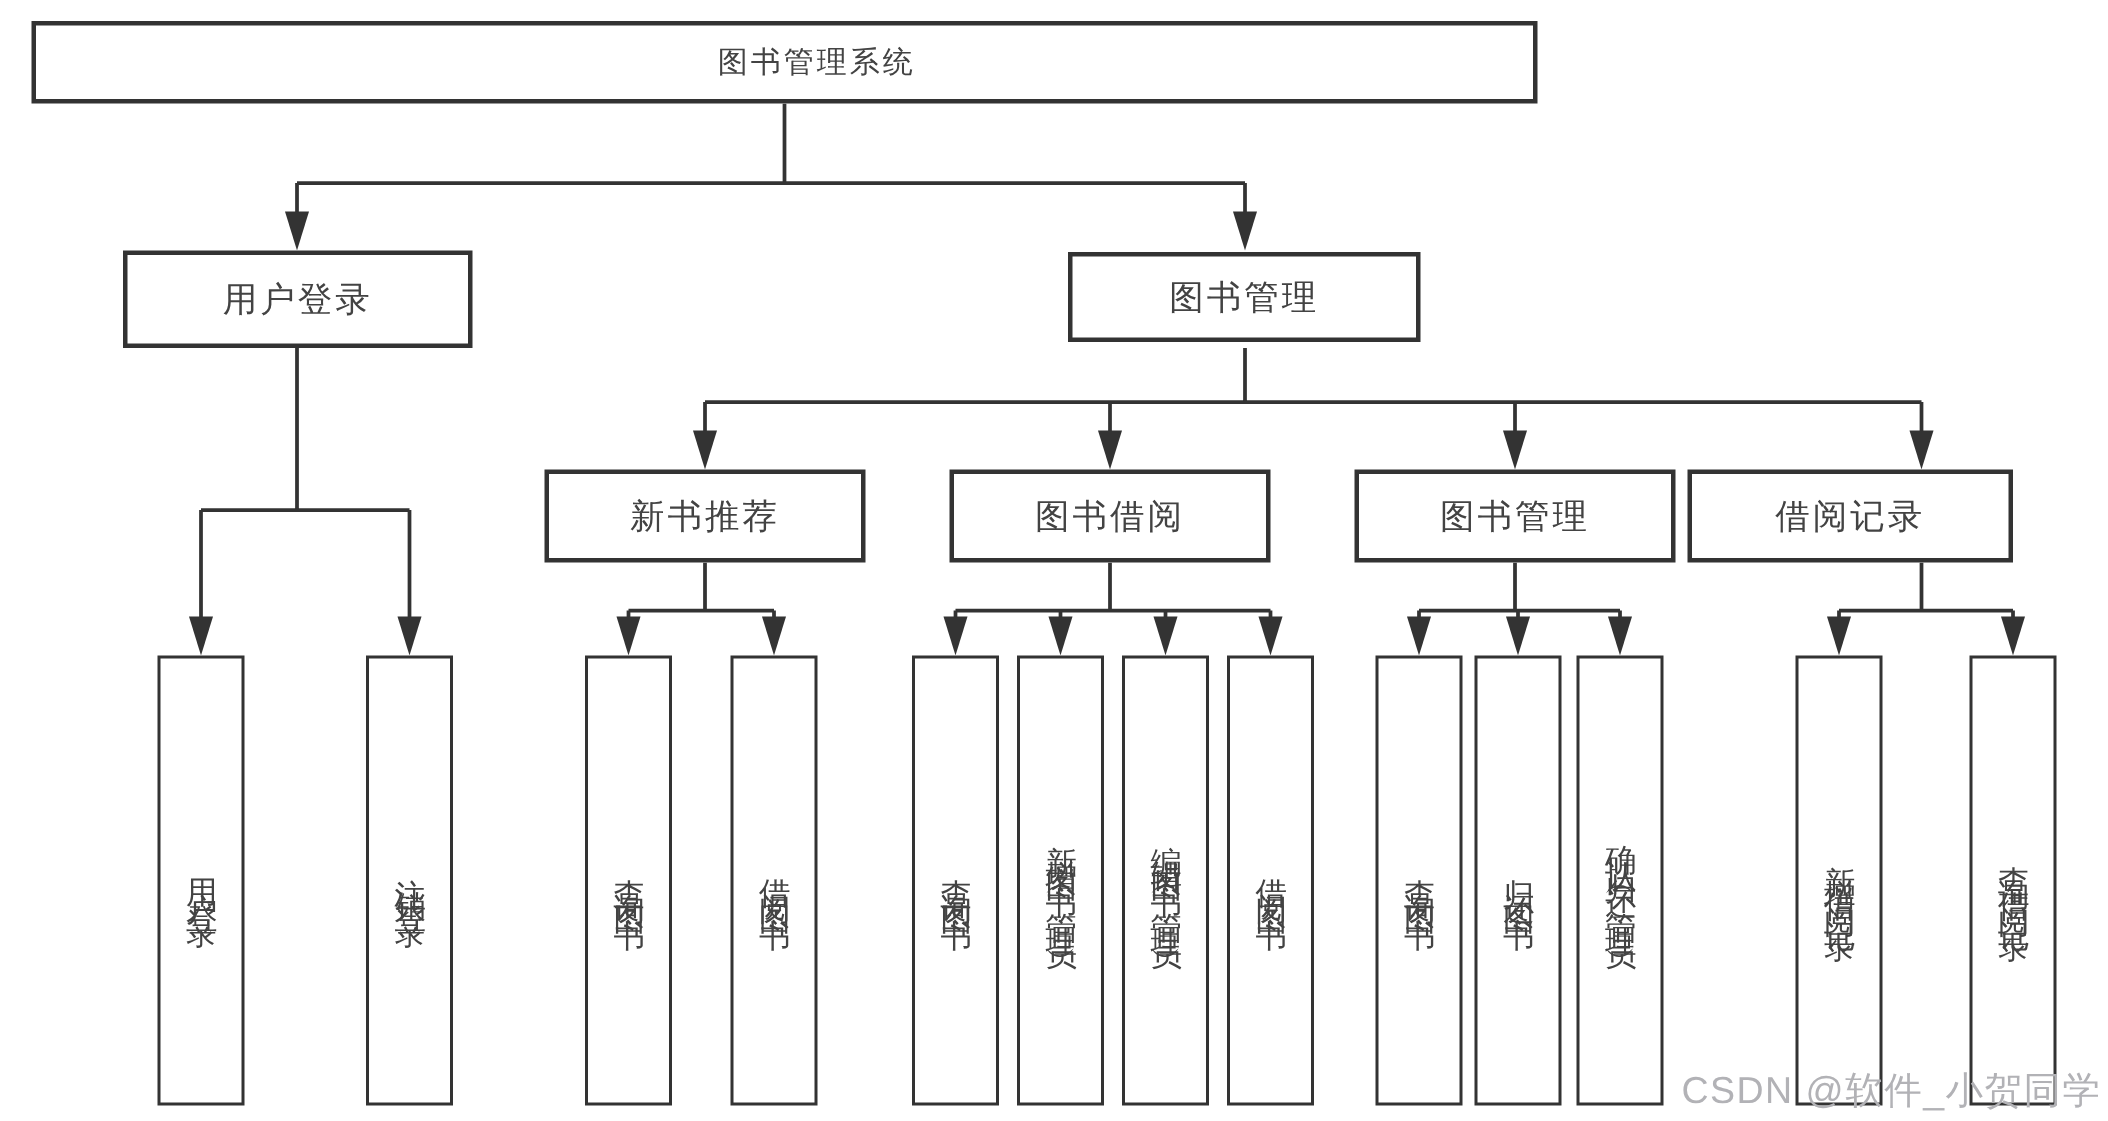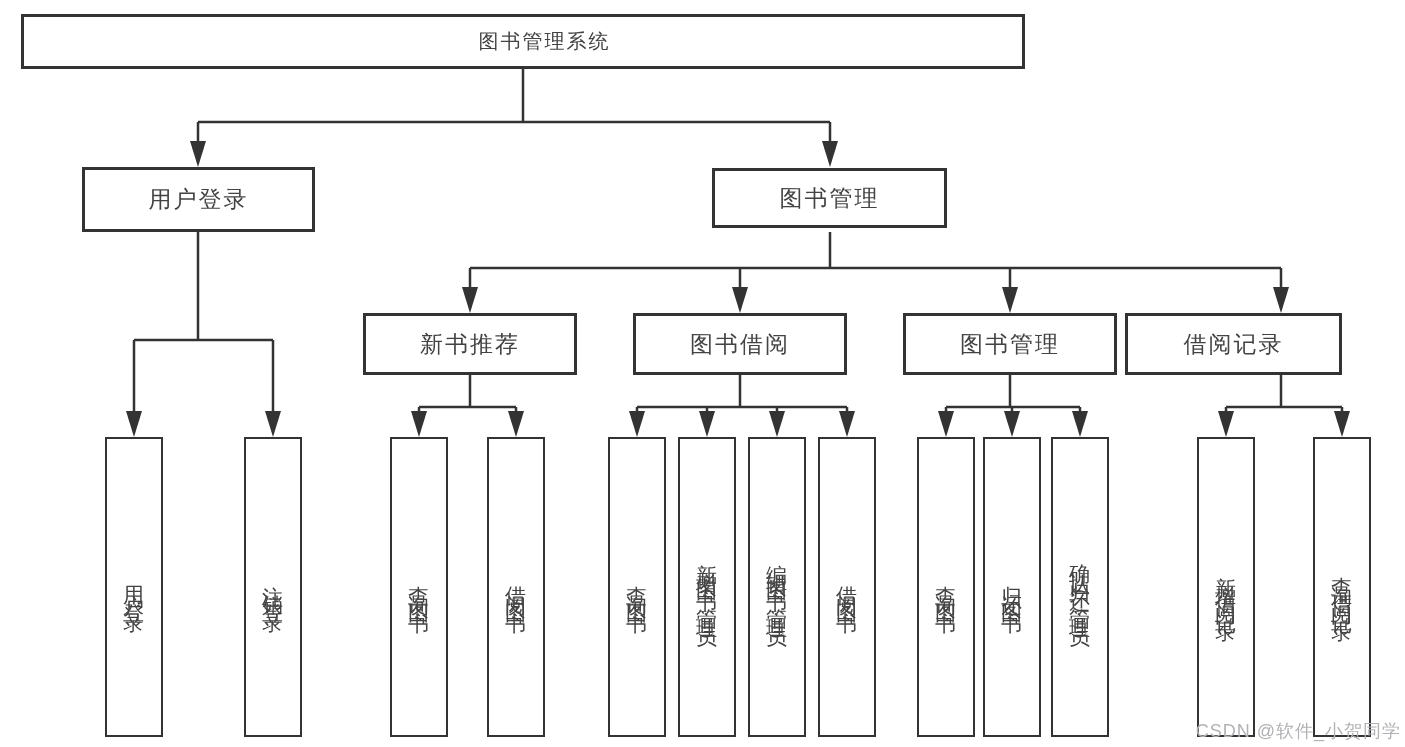--- a/index.html
+++ b/index.html
@@ -35,21 +35,21 @@
     writing-mode:vertical-rl;
     text-orientation:mixed;
     font-size:21px;
     letter-spacing:9px;
     line-height:1;
     white-space:nowrap;
   }
   .watermark{
     position:absolute;
     right:4px;bottom:4px;
-    font-size:18px;
+    font-size:25px;
     color:var(--wm);
     z-index:2;
     letter-spacing:1px;
   }
 </style>
 </head>
 <body>
 
 <div class="canvas">
 

